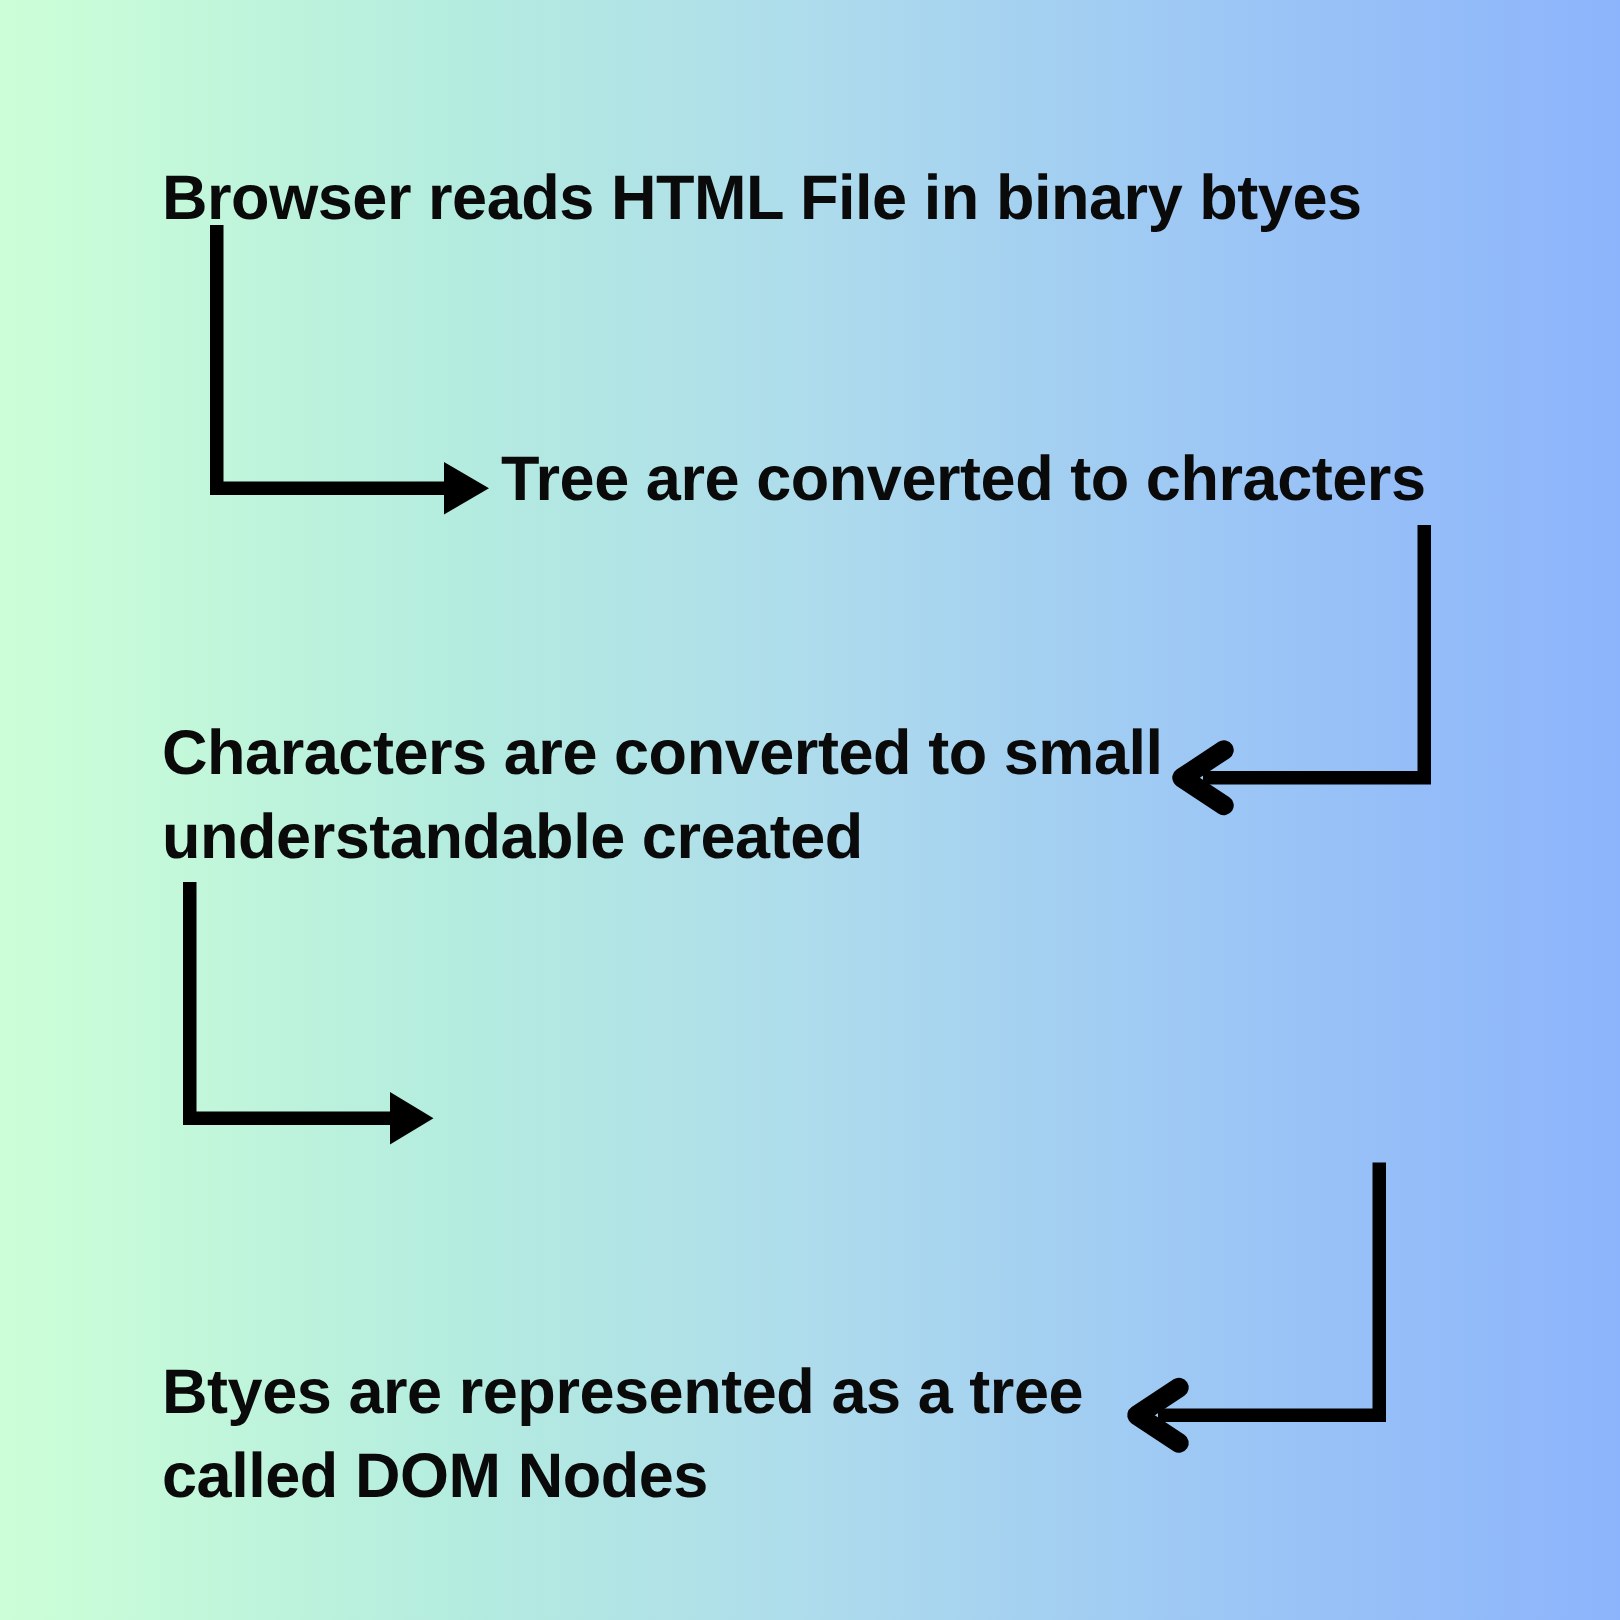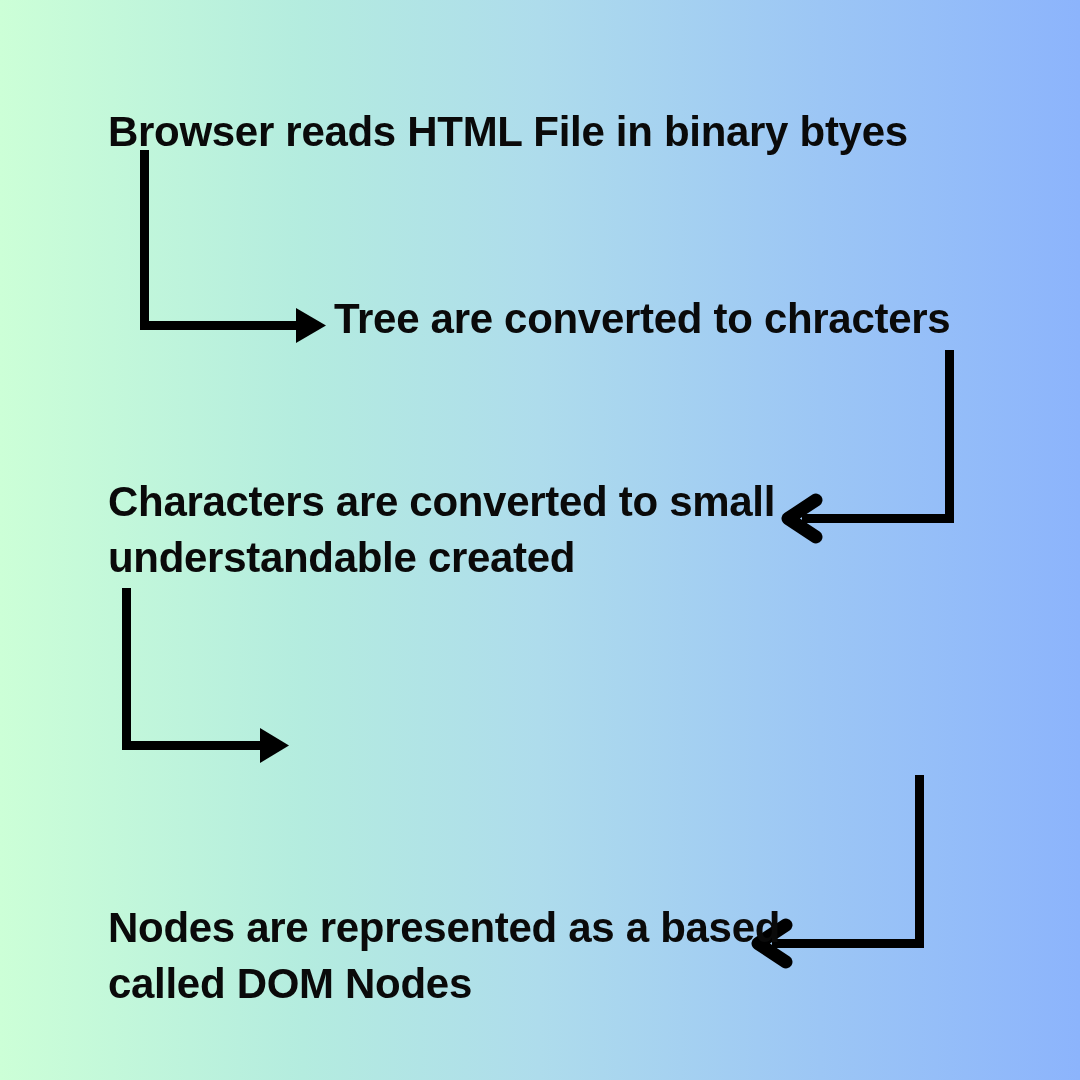--- a/index.html
+++ b/index.html
@@ -82,15 +82,15 @@
   </div>
 
 
   <div class="connector" id="connector-4">
     <svg width="190" height="190" viewBox="0 0 190 190" aria-hidden="true">
       <path d="M169.5 0 L169.5 168.5 L22 168.5" fill="none" stroke="#000000" stroke-width="9"></path>
       <path d="M36 150 L8 168.5 L36 187" fill="none" stroke="#000000" stroke-width="13" stroke-linecap="round" stroke-linejoin="round"></path>
     </svg>
   </div>
 
-  <div class="flow-label" id="step-5"><span>Nodes are represented as a based</span><br><span>called DOM Nodes</span></div>
+  <div class="flow-label" id="step-5"><span>Btyes are represented as a tree</span><br><span>called DOM Nodes</span></div>
 
 </div>
 
 </body></html>

